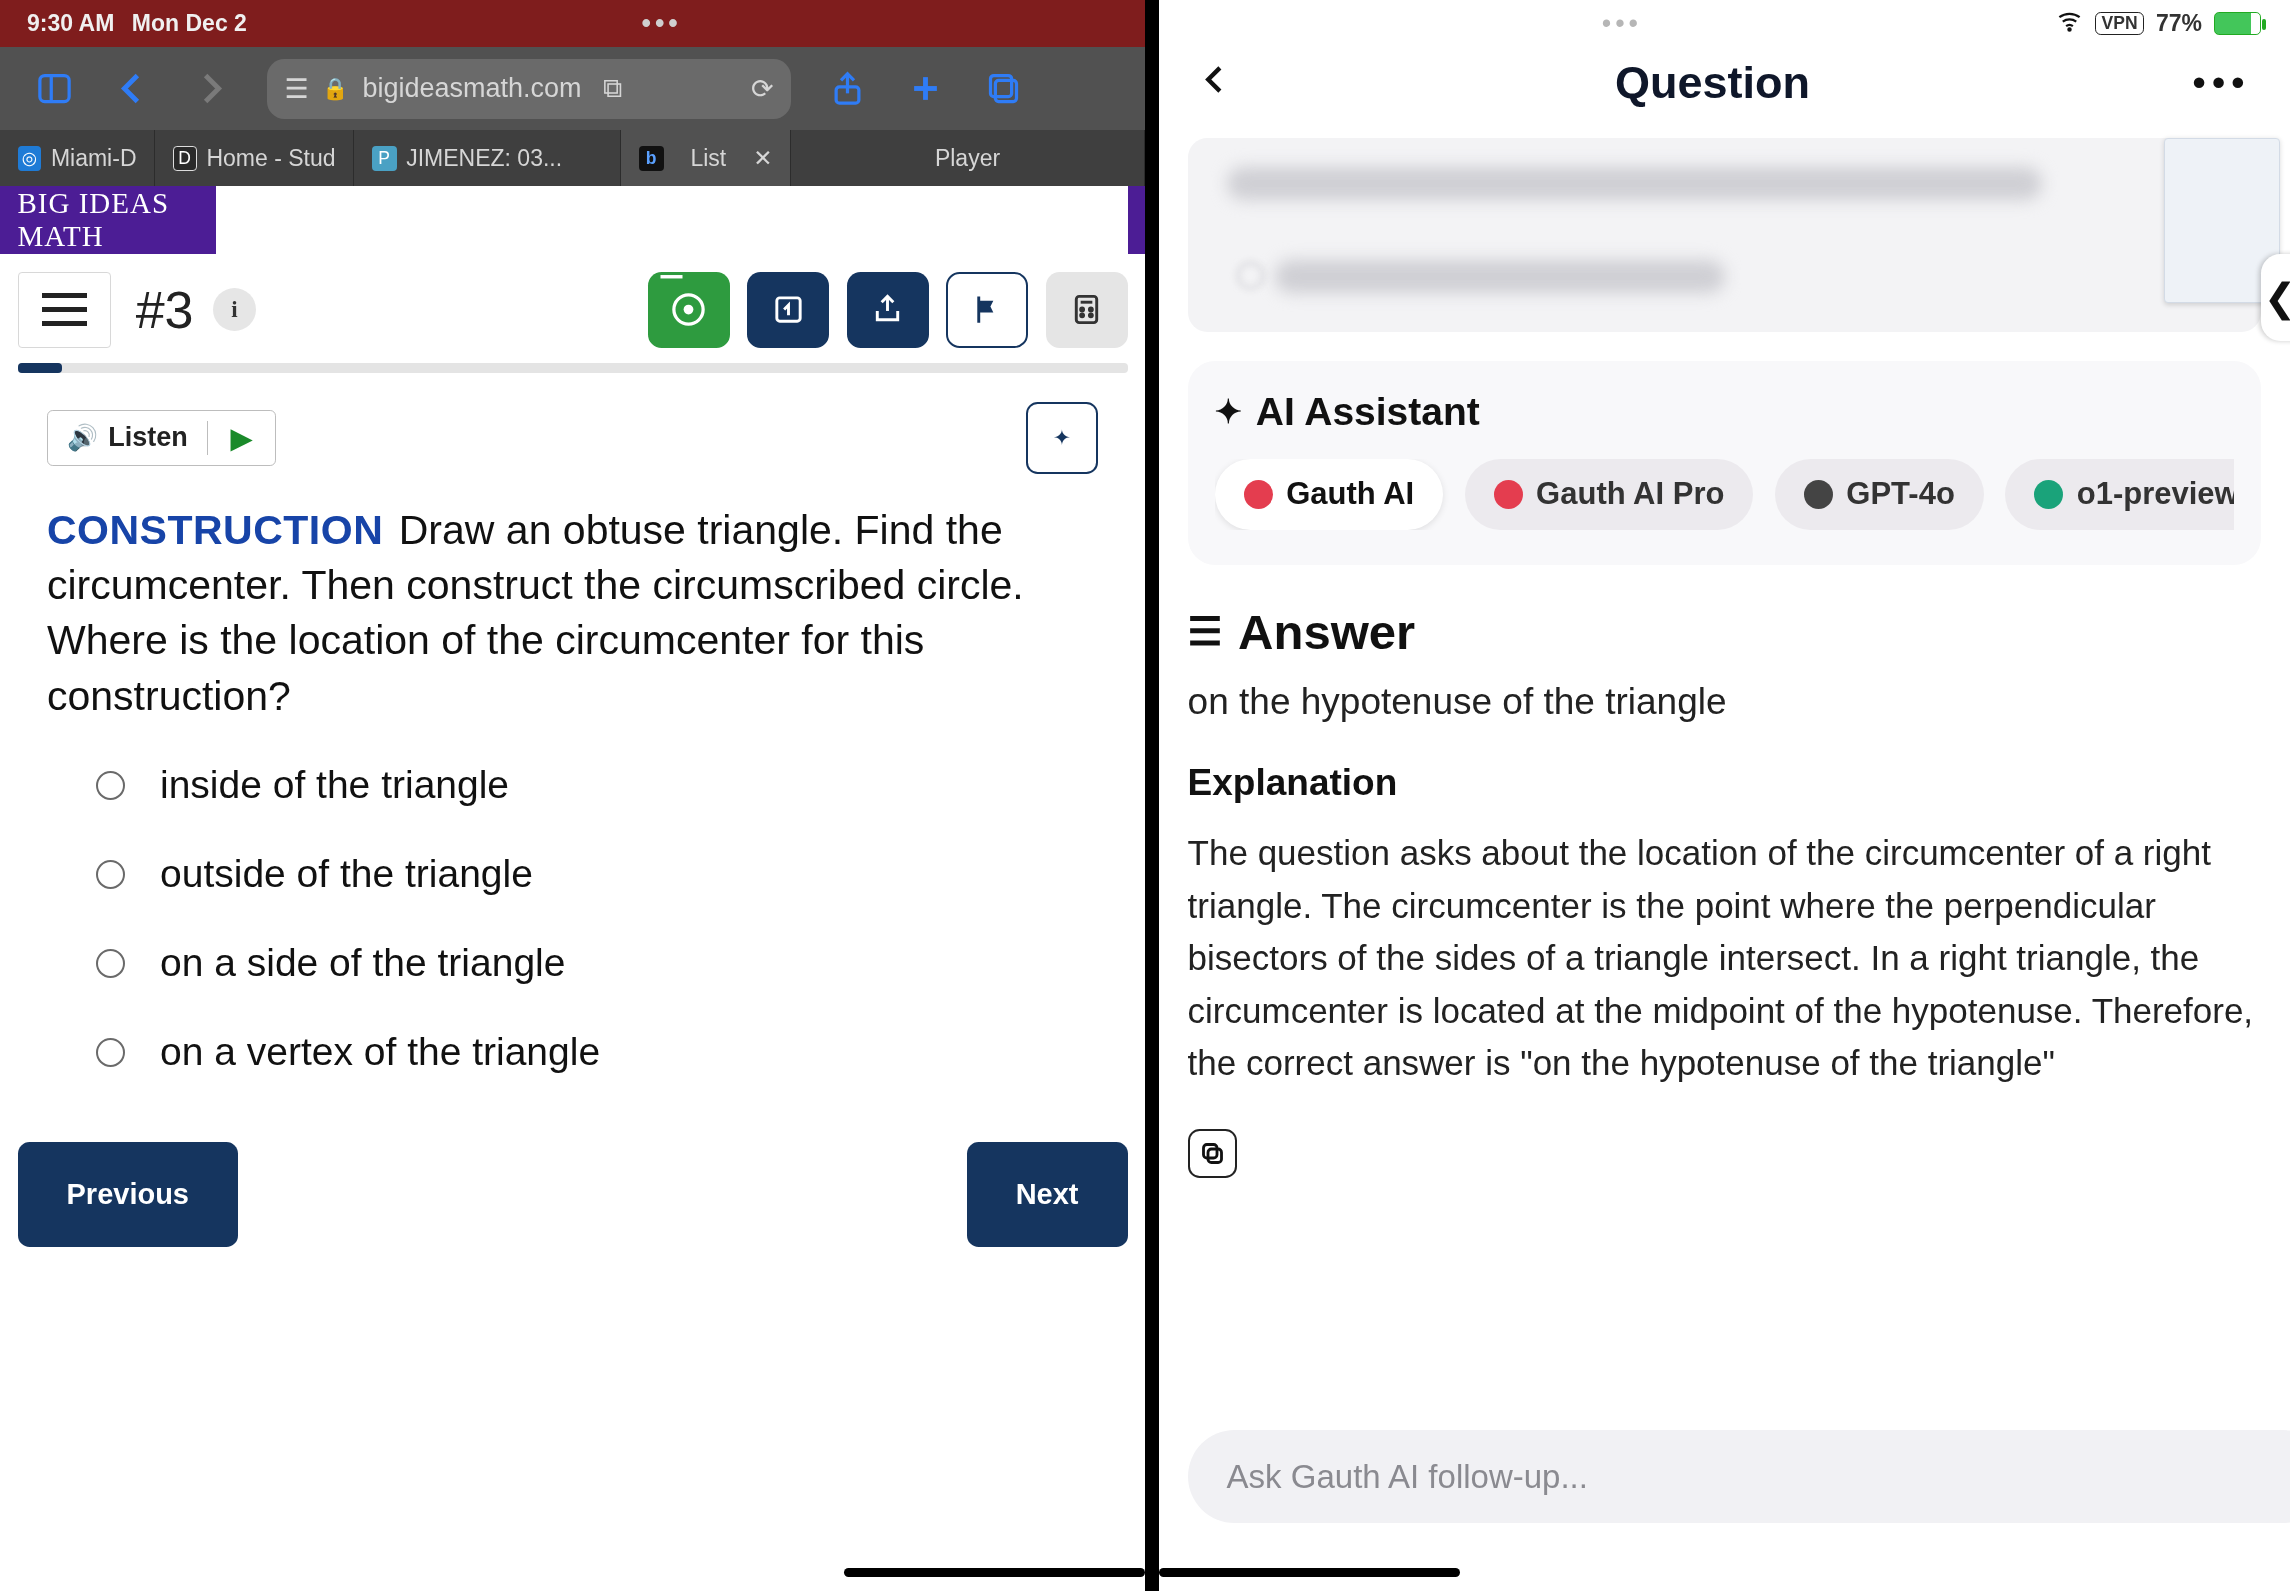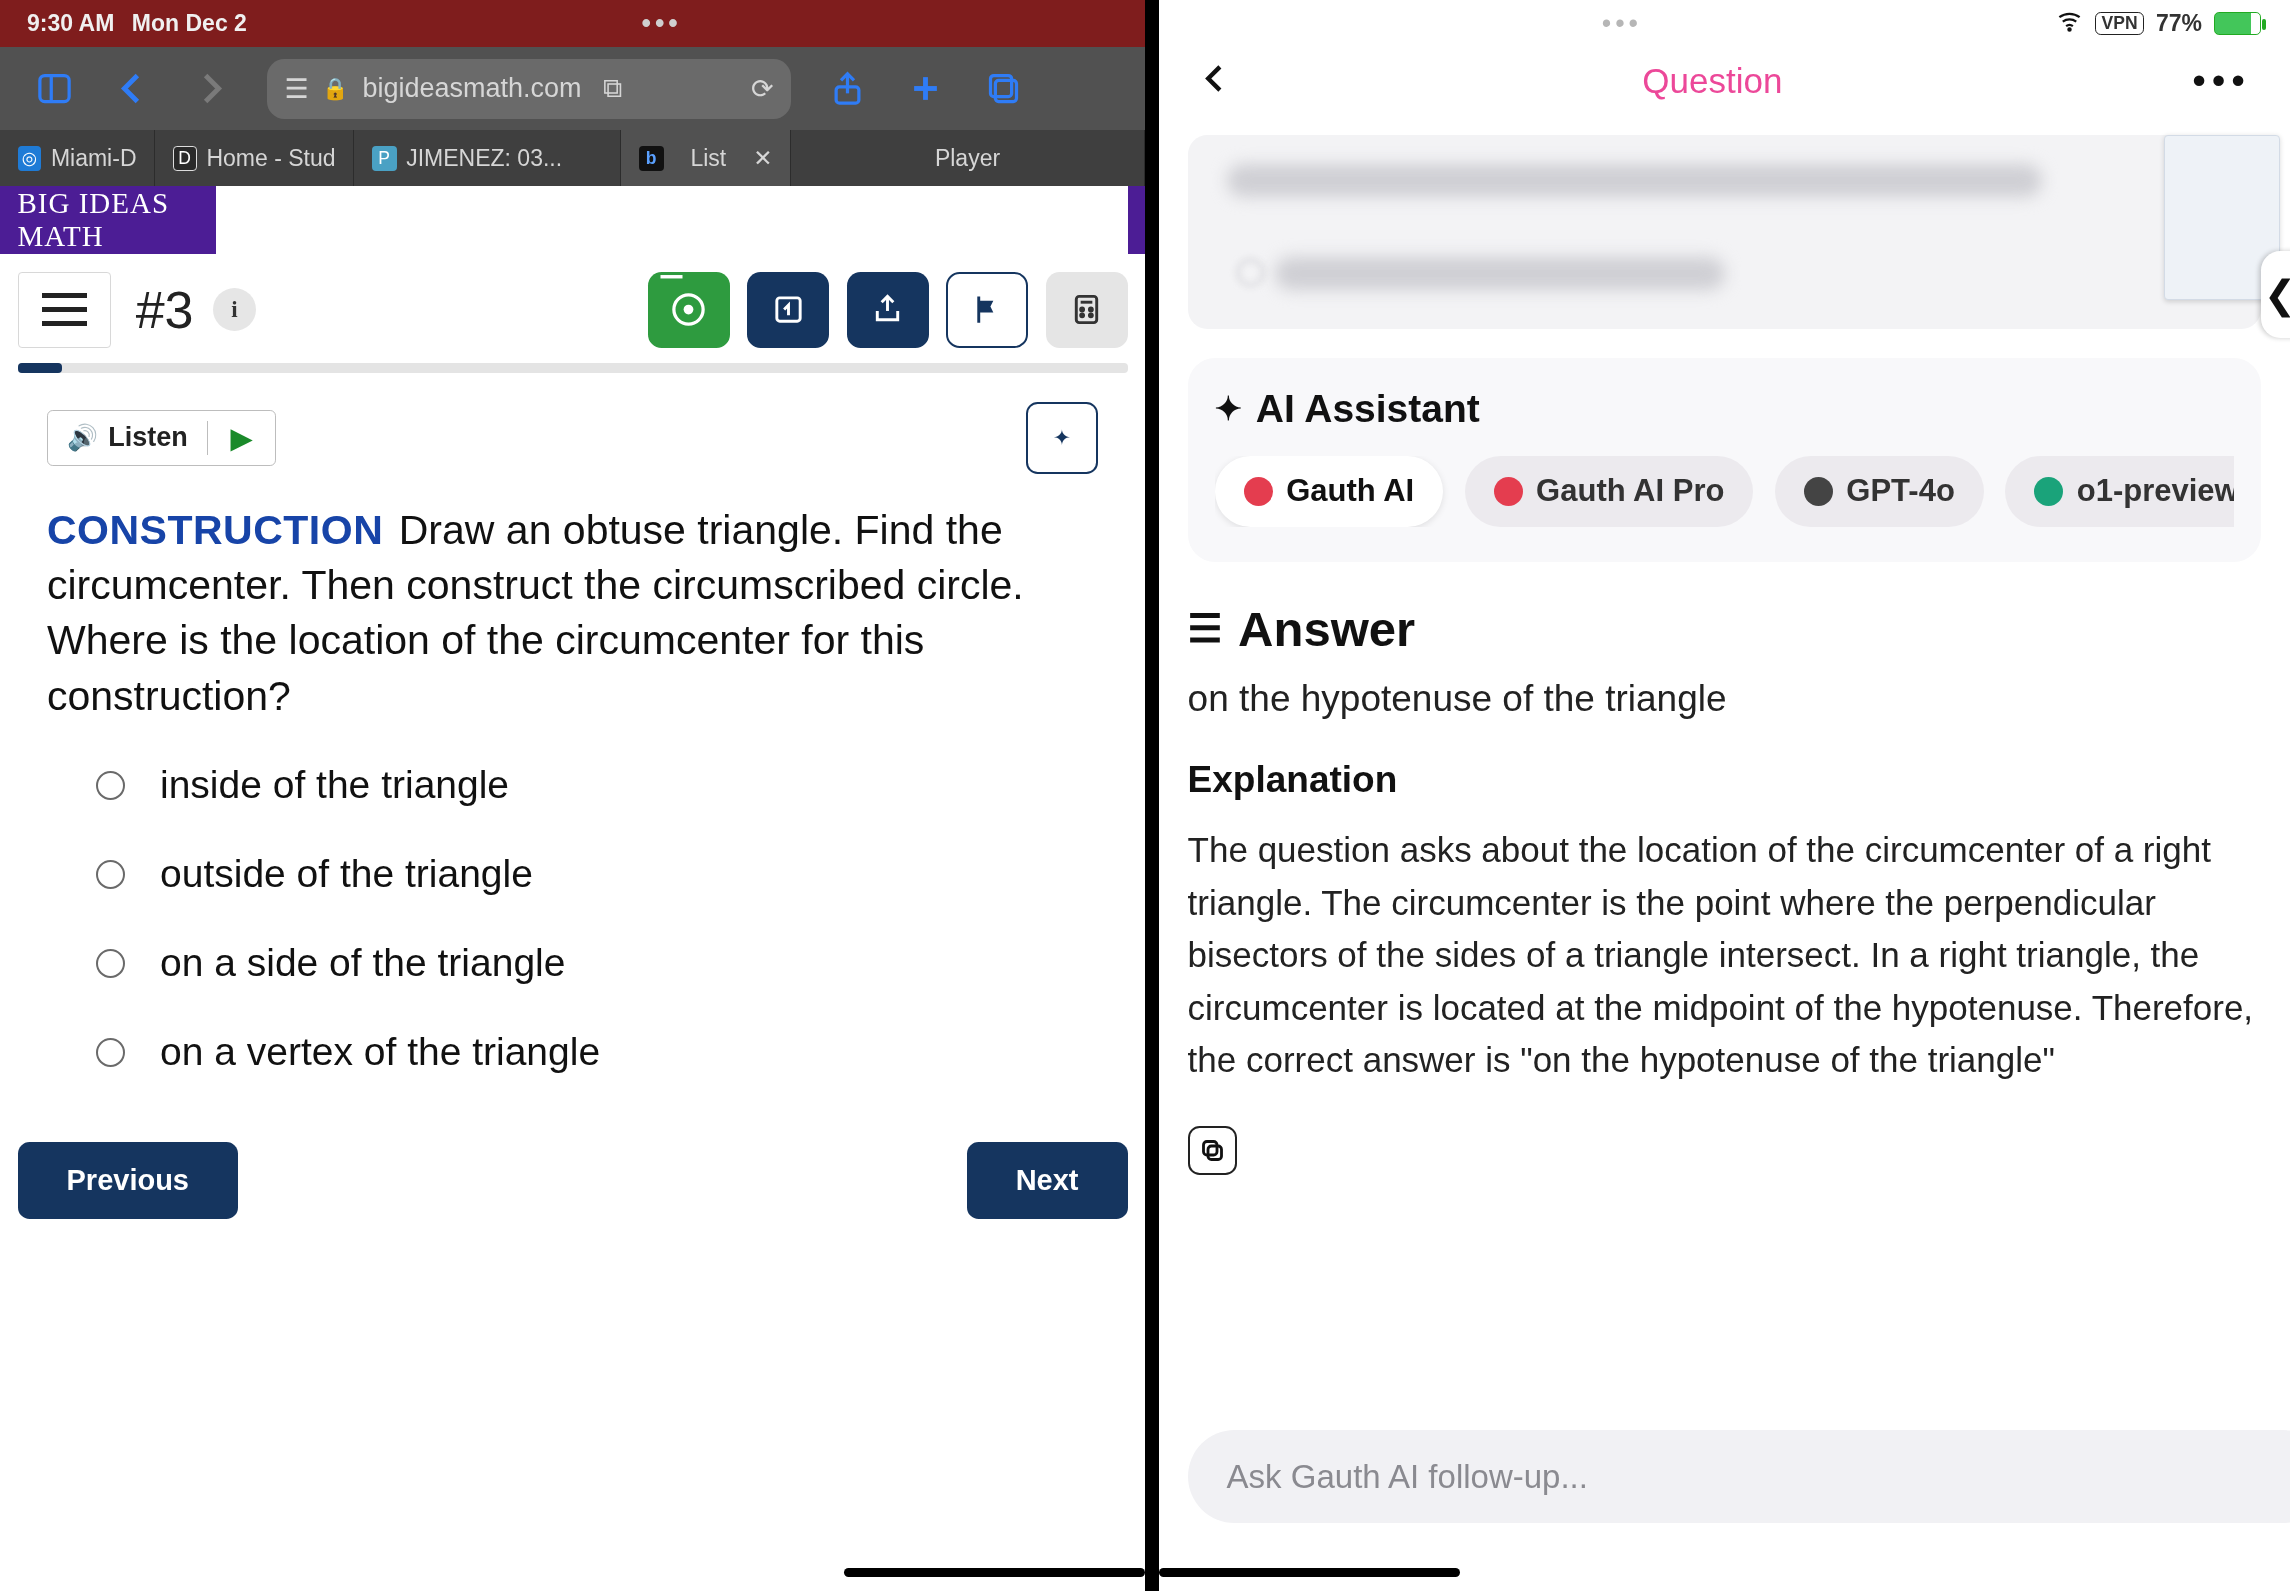--- a/index.html
+++ b/index.html
@@ -94,41 +94,41 @@
 
 .question {
   padding: 19.4px 47px 0; font-size: 41px; line-height: 1.35; color:#111;
 }
 .question .lead { color:#1744a8; font-weight:800; letter-spacing:0.5px; margin-right: 15.5px;}
 .options { padding: 39px 47px 0; display:flex; flex-direction:column; gap: 45px;}
 .opt { display:flex; align-items:center; gap: 35px; font-size:39px; color:#111; cursor:pointer;}
 .opt .radio { width:29px; height:29px; border:2.9px solid #6a6a6a; border-radius:50%; margin-left:49px;}
 
 .navbtns { display:flex; justify-content:space-between; padding: 68px 17.5px 0;}
-.navbtn { background:#15355f; color:#fff; font-size:29px; font-weight:600; padding: 22px 49px; border-radius:11.6px; cursor:pointer;}
+.navbtn { background:#15355f; color:#fff; font-size:29px; font-weight:600; padding: 36px 49px; border-radius:11.6px; cursor:pointer;}
 
 .homebar-l { position:absolute; bottom:13.6px; right:0; width:301px; height:9.7px; background:#000; border-radius:5.8px;}
 
 
 .divider { width: 13.6px; background:#000; }
 
 
 .right {
   width: 1131px; height: 100%; background:#fff; position:relative; display:flex; flex-direction:column;
 }
 .r-status { height:47px; display:flex; align-items:center; padding:0 29px; color:#333; }
 .r-status .dots3 { margin: 0 auto; color:#b6b6b6; font-size:27px; letter-spacing:3.9px;}
 .r-status .sys { display:flex; align-items:center; gap:11.6px; font-size:23px; font-weight:600;}
 .r-status .vpn { border:1.9px solid #222; border-radius:5.8px; padding:0 5.8px; font-size:17.5px; font-weight:700;}
 .r-status .batt { width:47px; height:23px; border:1.9px solid #2a2; border-radius:4.9px; position:relative; background: linear-gradient(to right,#43c65a 80%, transparent 80%);}
 .r-status .batt::after{content:""; position:absolute; right:-6.8px; top:5.8px; width:4.9px; height:11.6px; background:#2a2; border-radius:1.9px;}
 
 .r-header { display:flex; align-items:center; padding: 9.7px 39px 19.4px; }
 .r-back { font-size:43px; color:#111; cursor:pointer;}
-.r-title { margin:0 auto; font-size:35px; font-weight:400; color:#ec4899;}
+.r-title { margin:0 auto; font-size:45px; font-weight:700; color:#0f172a;}
 .r-more { font-size:39px; color:#111; letter-spacing:5.8px; cursor:pointer;}
 
 .r-blur {
   margin: 9.7px 29px 0; height: 194px; border-radius: 19.4px; background:#f3f3f5;
   position:relative; filter: blur(0px);
 }
 .r-blur .line1 { position:absolute; top:29px; left:39px; width: 76%; height:33px; background:#cfcfd4; border-radius:17.5px; filter: blur(7.8px);}
 .r-blur .line2 { position:absolute; bottom:39px; left:87px; width: 42%; height:33px; background:#cfcfd4; border-radius:17.5px; filter: blur(7.8px);}
 .r-blur .dot  { position:absolute; bottom:43px; left:49px; width:27px; height:27px; border:2.9px solid #c6c6cb; border-radius:50%; filter: blur(3.9px);}
 .r-thumb { position:absolute; top:0; right:-19.4px; width:116px; height:165px; background:#eef2f7; border:1px solid #d3dbe6; border-radius:3.9px; box-shadow:0 1.9px 5.8px rgba(0,0,0,0.15);}

